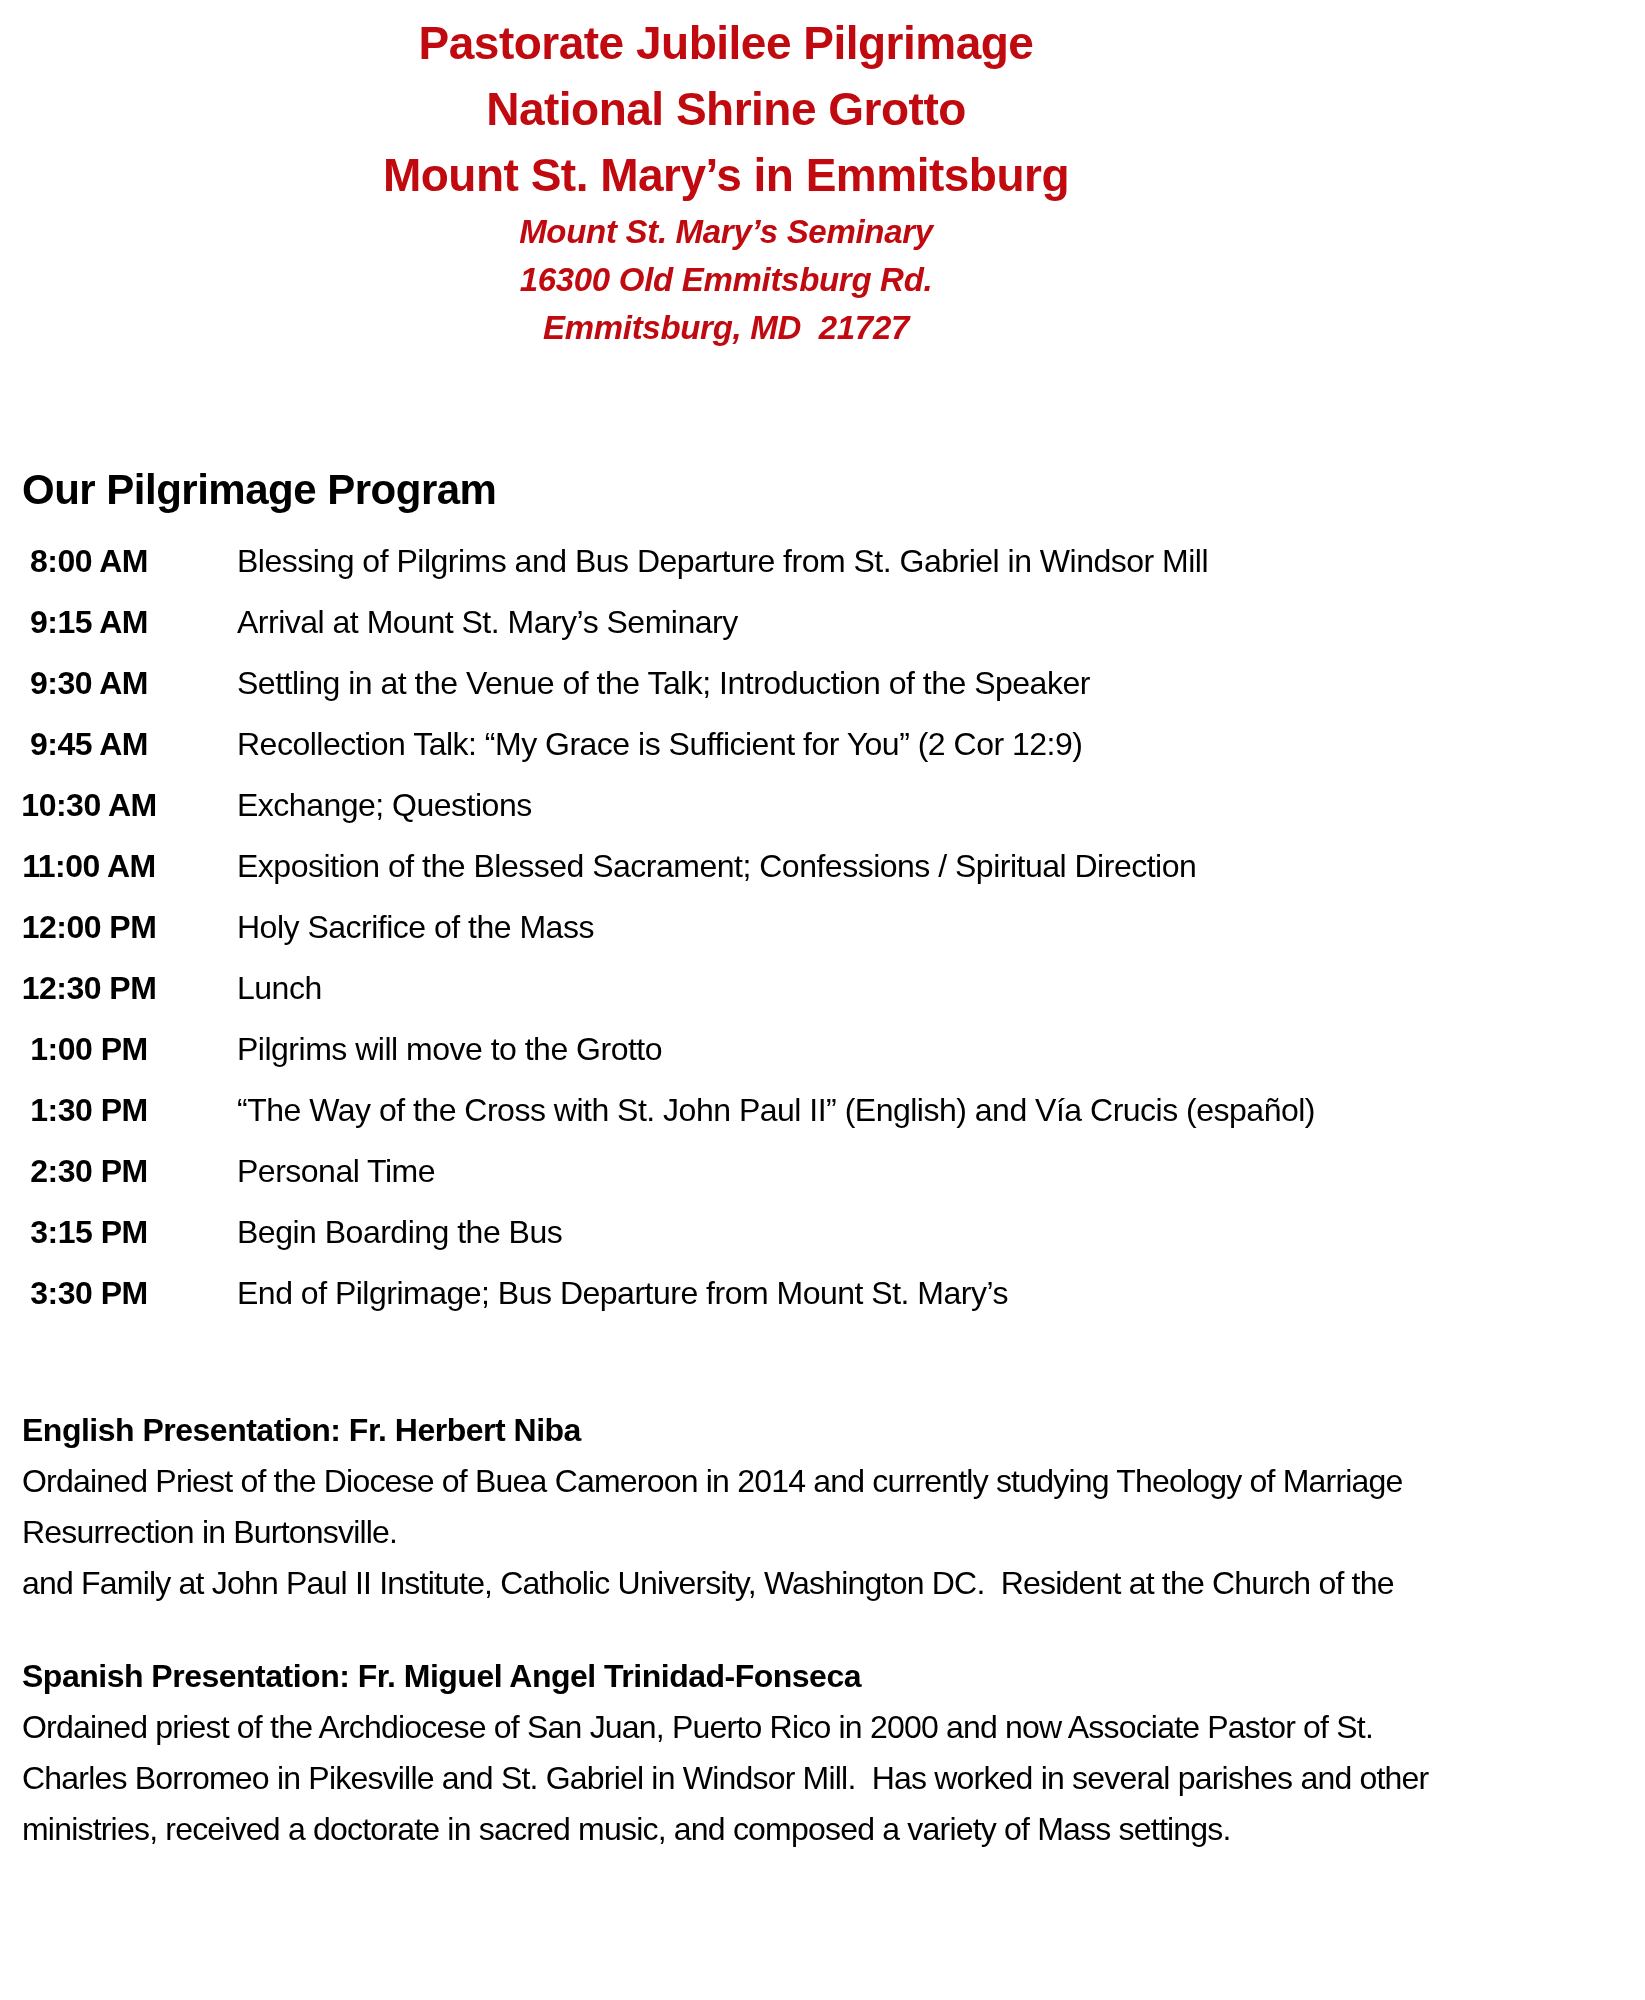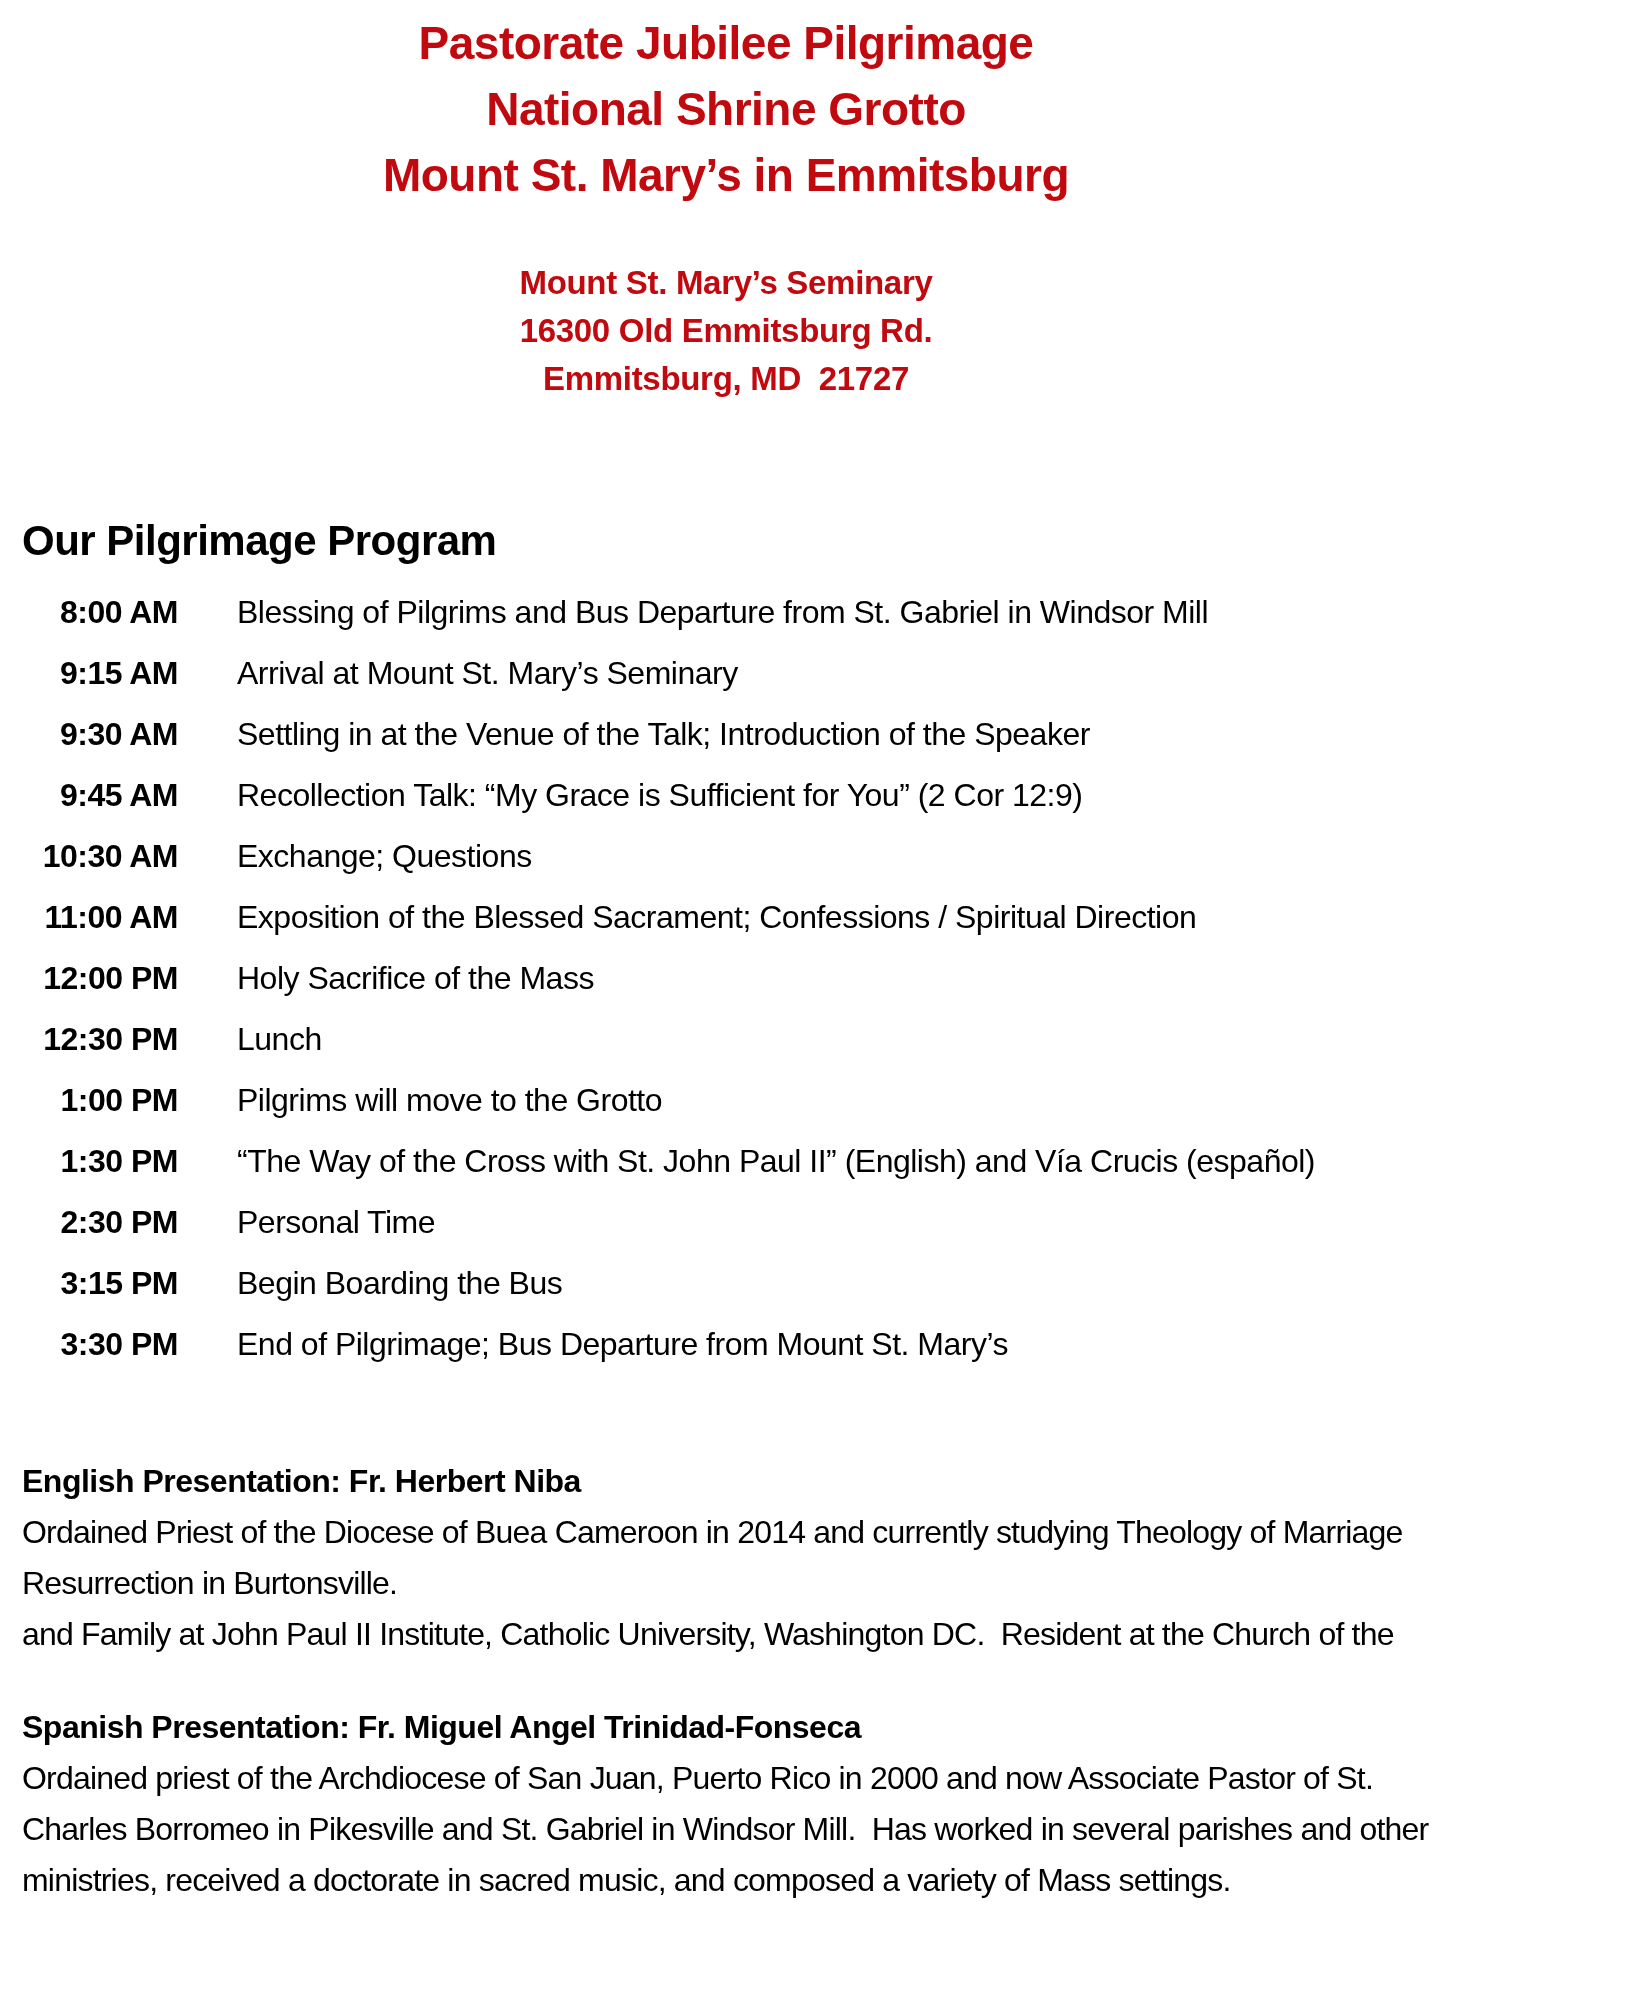--- a/index.html
+++ b/index.html
@@ -24,22 +24,22 @@
     text-align: center;
   }
   .title-line {
     font-size: 46px;
     font-weight: 700;
     line-height: 66px;
     letter-spacing: -0.5px;
     color: #c00a0f;
   }
   .address-block {
-    margin-top: 51px;
     text-align: center;
+    font-style: italic;
   }
   .address-line {
     font-size: 33px;
     font-weight: 700;
     line-height: 48px;
     letter-spacing: -0.3px;
     color: #c00a0f;
   }
 
   
@@ -58,21 +58,21 @@
   .schedule-row {
     display: flex;
     align-items: baseline;
     line-height: 61px;
     font-size: 32px;
     letter-spacing: -0.5px;
   }
   .schedule-time {
     width: 178px;
     flex: 0 0 178px;
-    text-align: right;
+    text-align: center;
     font-weight: 700;
   }
   .schedule-desc {
     margin-left: 59px;
   }
 
   
   .presenter {
     margin-left: 22px;
   }

